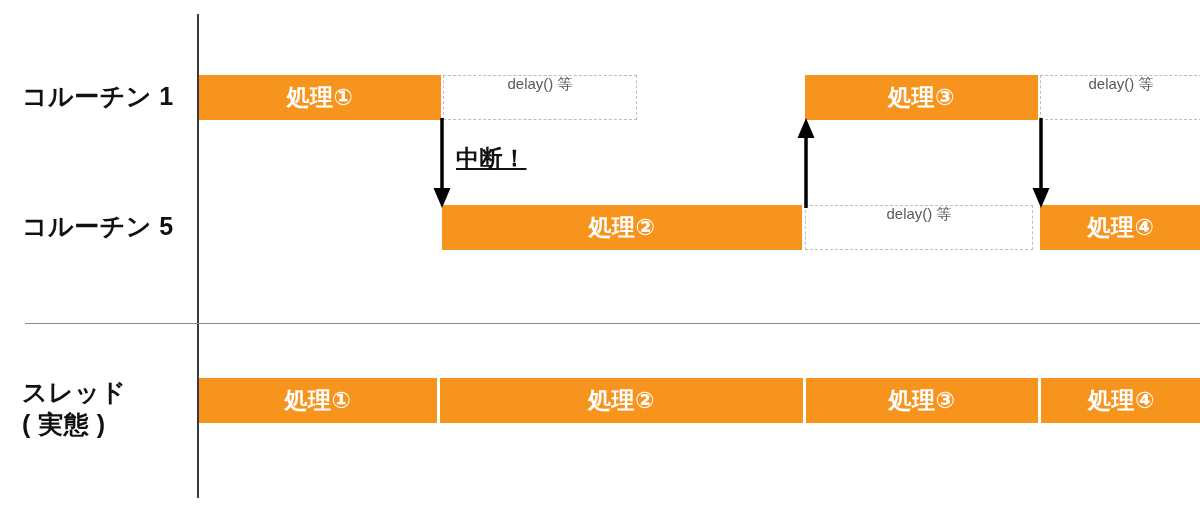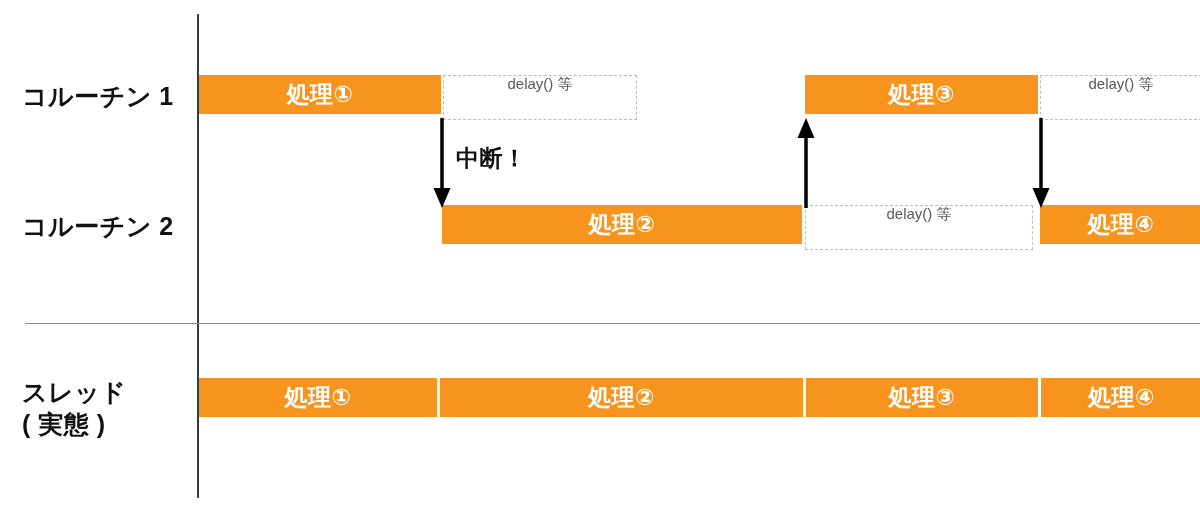--- a/index.html
+++ b/index.html
@@ -47,21 +47,21 @@
     white-space: pre-line;
     line-height: 1.28;
   }
   #label-co1 { left: 22px; top: 80px; }
   #label-co2 { left: 22px; top: 210px; }
   #label-thread { left: 22px; top: 376px; }
 
   
   .bar {
     position: absolute;
-    height: 39px;
+    height: 45px;
     background: #F7941E;
     display: flex;
     align-items: center;
     justify-content: center;
     box-sizing: border-box;
   }
   .bar-label {
     color: #ffffff;
     font-size: 23px;
     font-weight: bold;
@@ -95,36 +95,36 @@
 
   
   .annotation {
     position: absolute;
     font-weight: bold;
     font-size: 23px;
     color: #111111;
     letter-spacing: 0.5px;
     line-height: 1;
   }
-  #annot-interrupt { left: 456px; top: 147px; }
+  #annot-interrupt { left: 456px; top: 147px; text-decoration: underline; }
 
   
 </style>
 </head>
 <body>
 
 <div id="canvas">
 
   <div class="v-axis"></div>
 
   <div class="h-rule"></div>
 
   <div class="row-label" id="label-co1">コルーチン 1</div>
 
-  <div class="row-label" id="label-co2">コルーチン 2</div>
+  <div class="row-label" id="label-co2">コルーチン 5</div>
 
   <div class="row-label" id="label-thread">スレッド
 ( 実態 )</div>
 
   <div class="bar" style="left:199px; top:75px; width:242px;">
     <span class="bar-label">処理①</span>
   </div>
 
   <div class="delay-box" style="left:443px; top:75px; width:194px;">
     <span class="delay-label">delay() 等</span>

